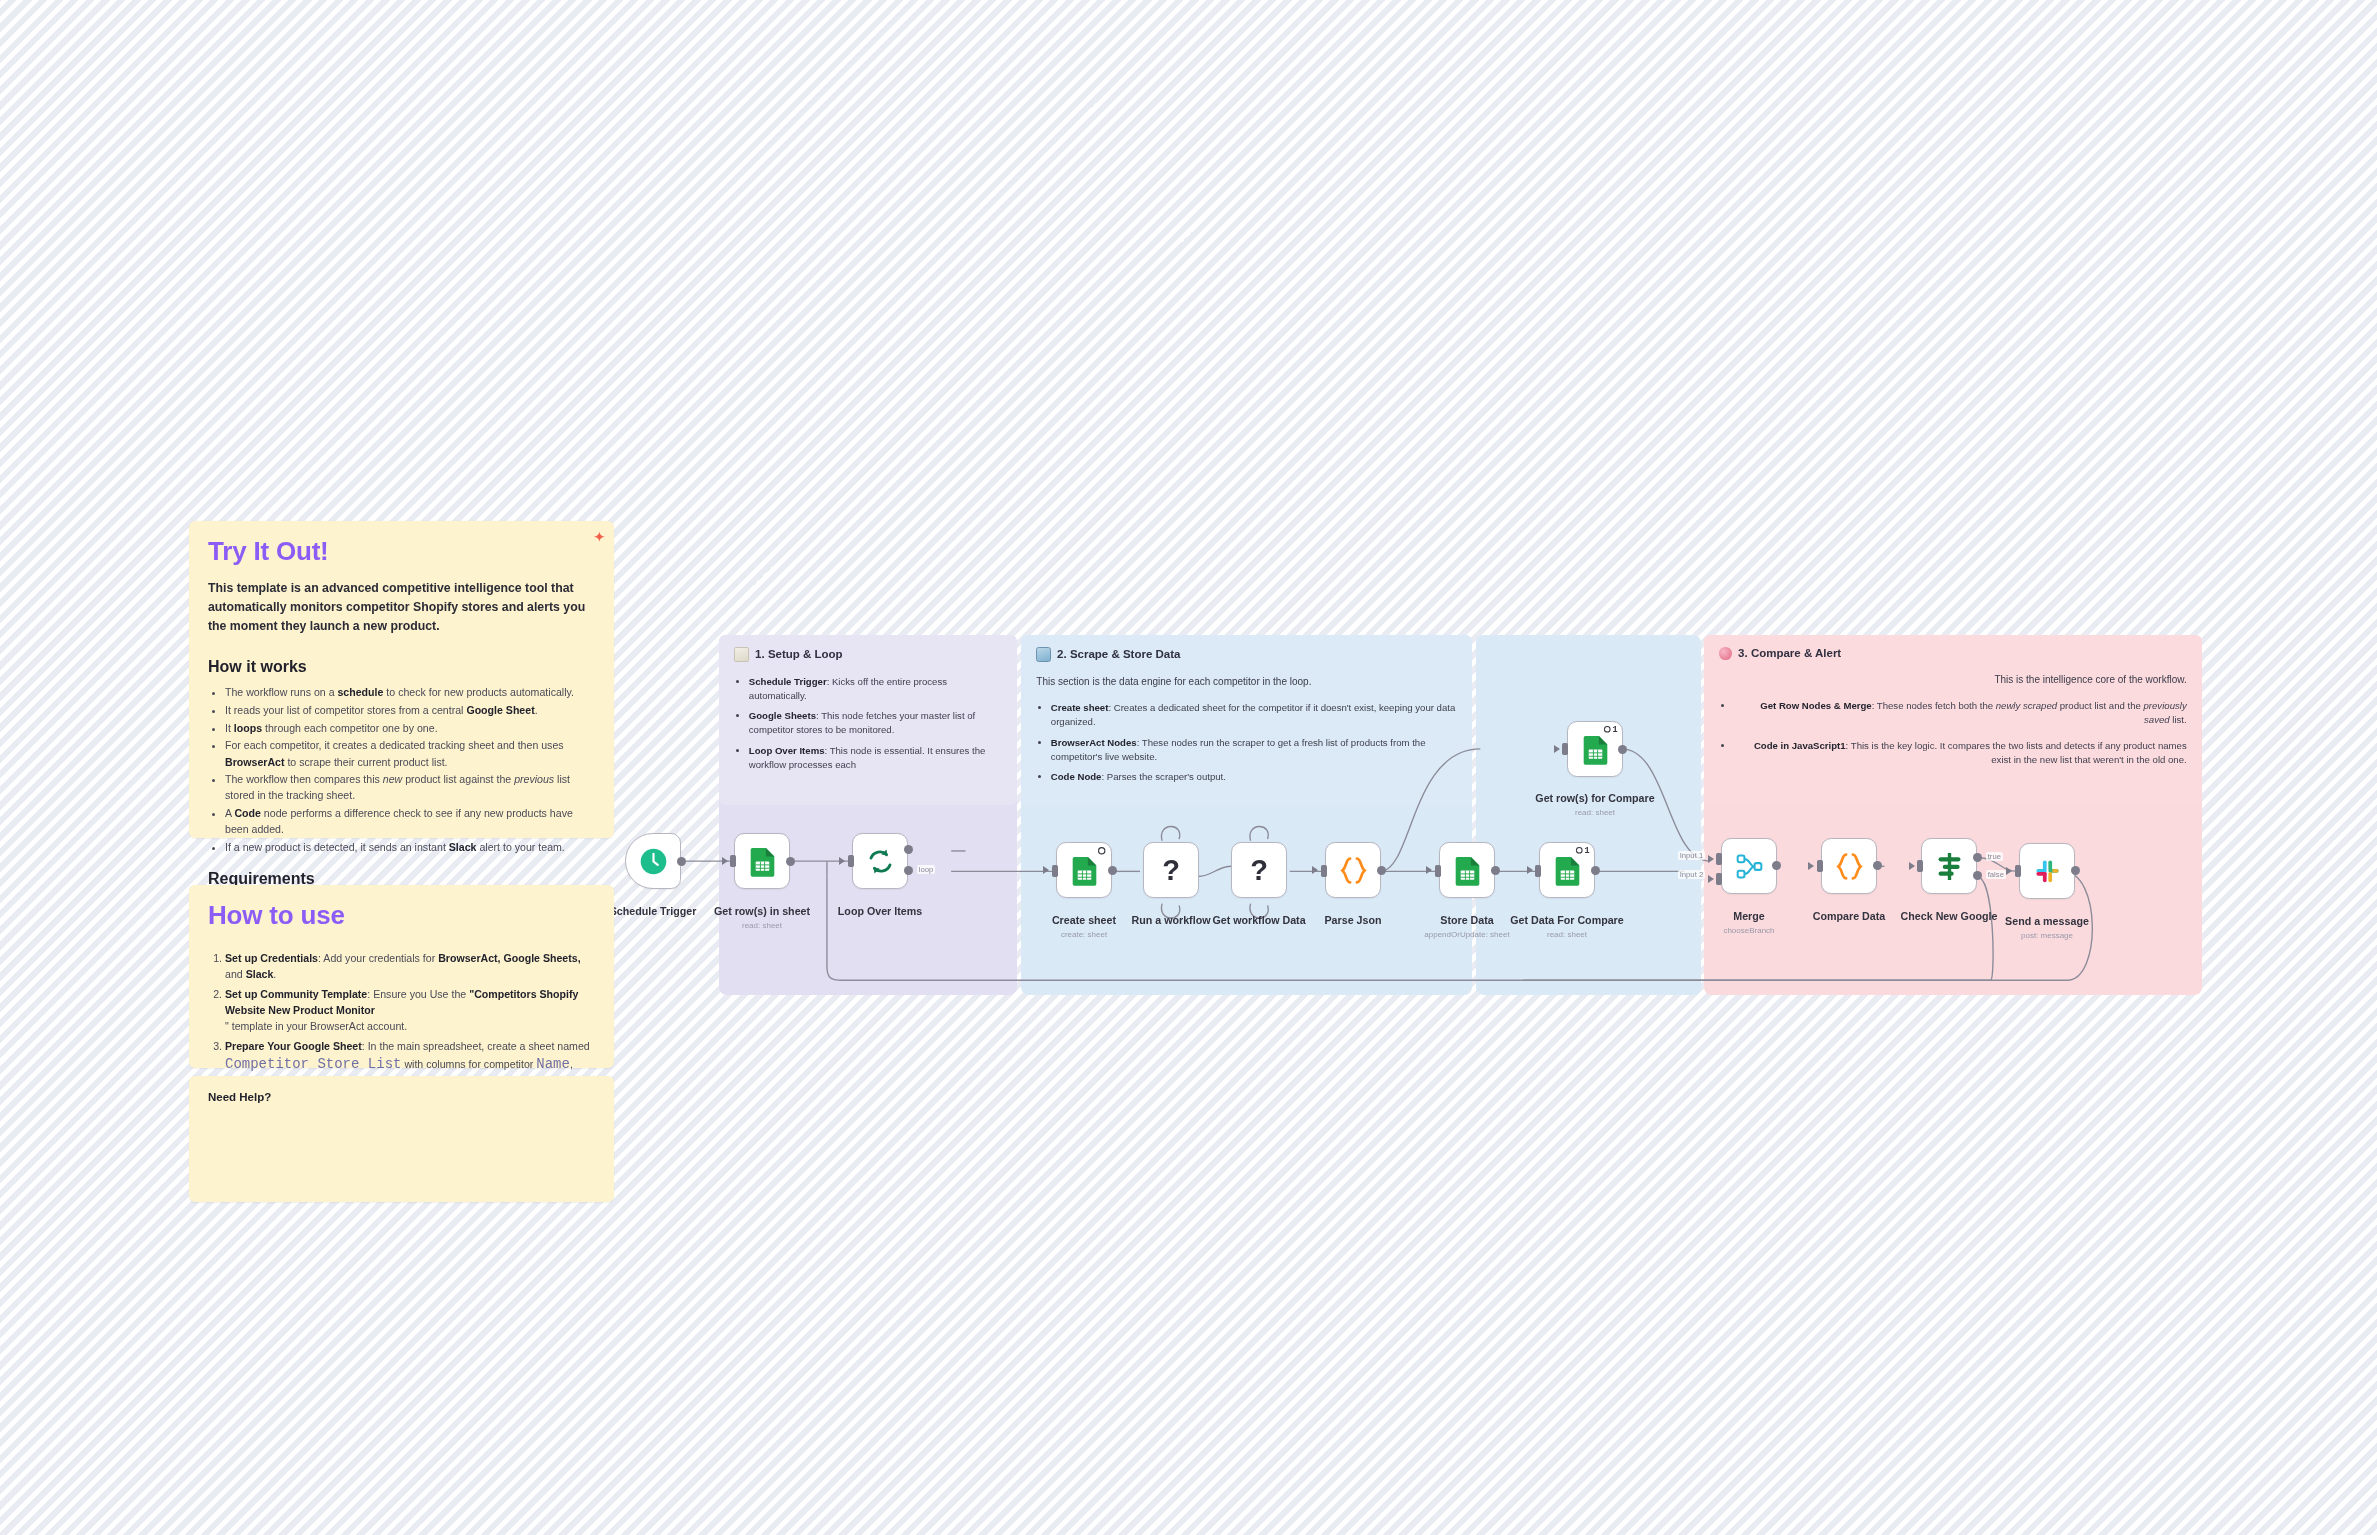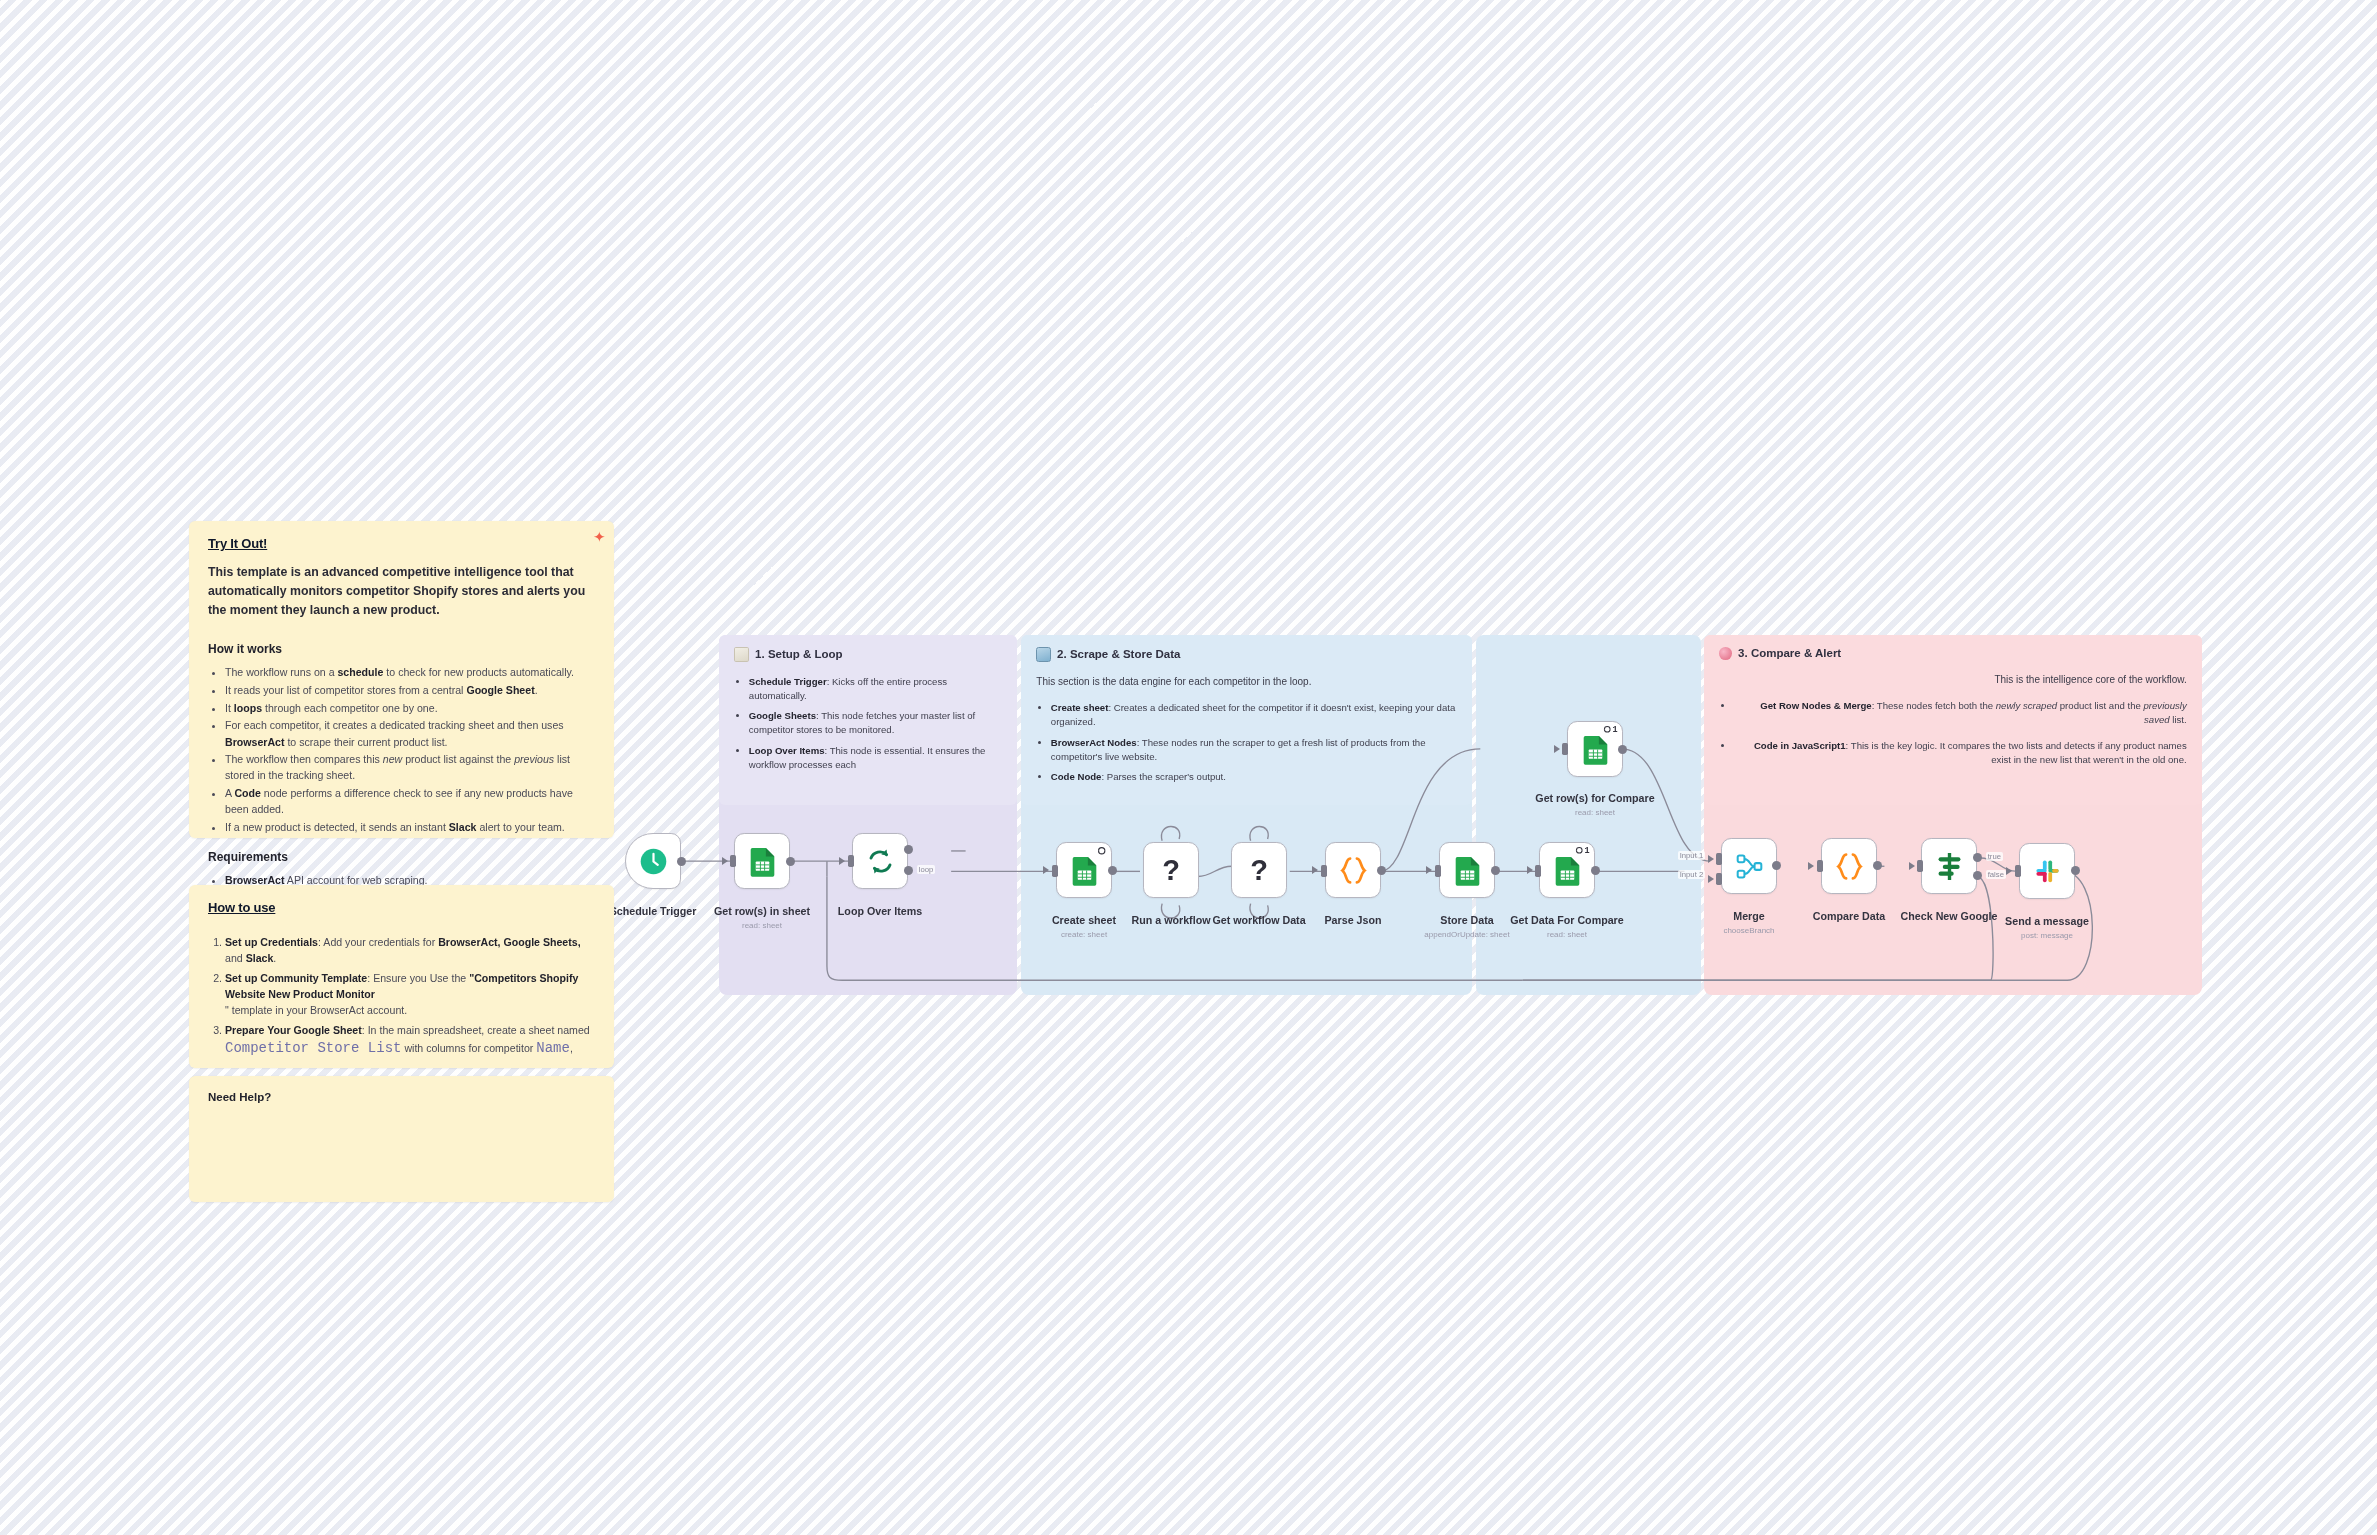--- a/index.html
+++ b/index.html
@@ -20,36 +20,35 @@
   .sticky{
     position:absolute;
     background:#fdf3cf;
     border-radius:6px;
     box-shadow:0 0.9px 1.7px rgba(0,0,0,.06);
     padding:15.3px 17px 15.3px 19px;
     box-sizing:border-box;
   }
   .sticky h2{
     margin:0 0 12px 0;
-    font-size:13px;
+    font-size:26px;
     font-weight:700;
     letter-spacing:-0.2px;
-    color:#0f172a;
-    text-decoration:underline;
+    color:#8b5cf6;
   }
   .sticky .intro{
     font-size:12.3px;
     line-height:1.55;
     font-weight:700;
     margin:0 0 22px 0;
     color:#2b2b36;
   }
   .sticky h3{
     margin:0 0 7.7px 0;
-    font-size:12px;
+    font-size:16px;
     font-weight:700;
     color:#22222c;
   }
   .sticky ul, .sticky ol{
     margin:0 0 15.3px 0;
     padding-left:17px;
   }
   .sticky li{
     font-size:10.6px;
     line-height:1.52;

